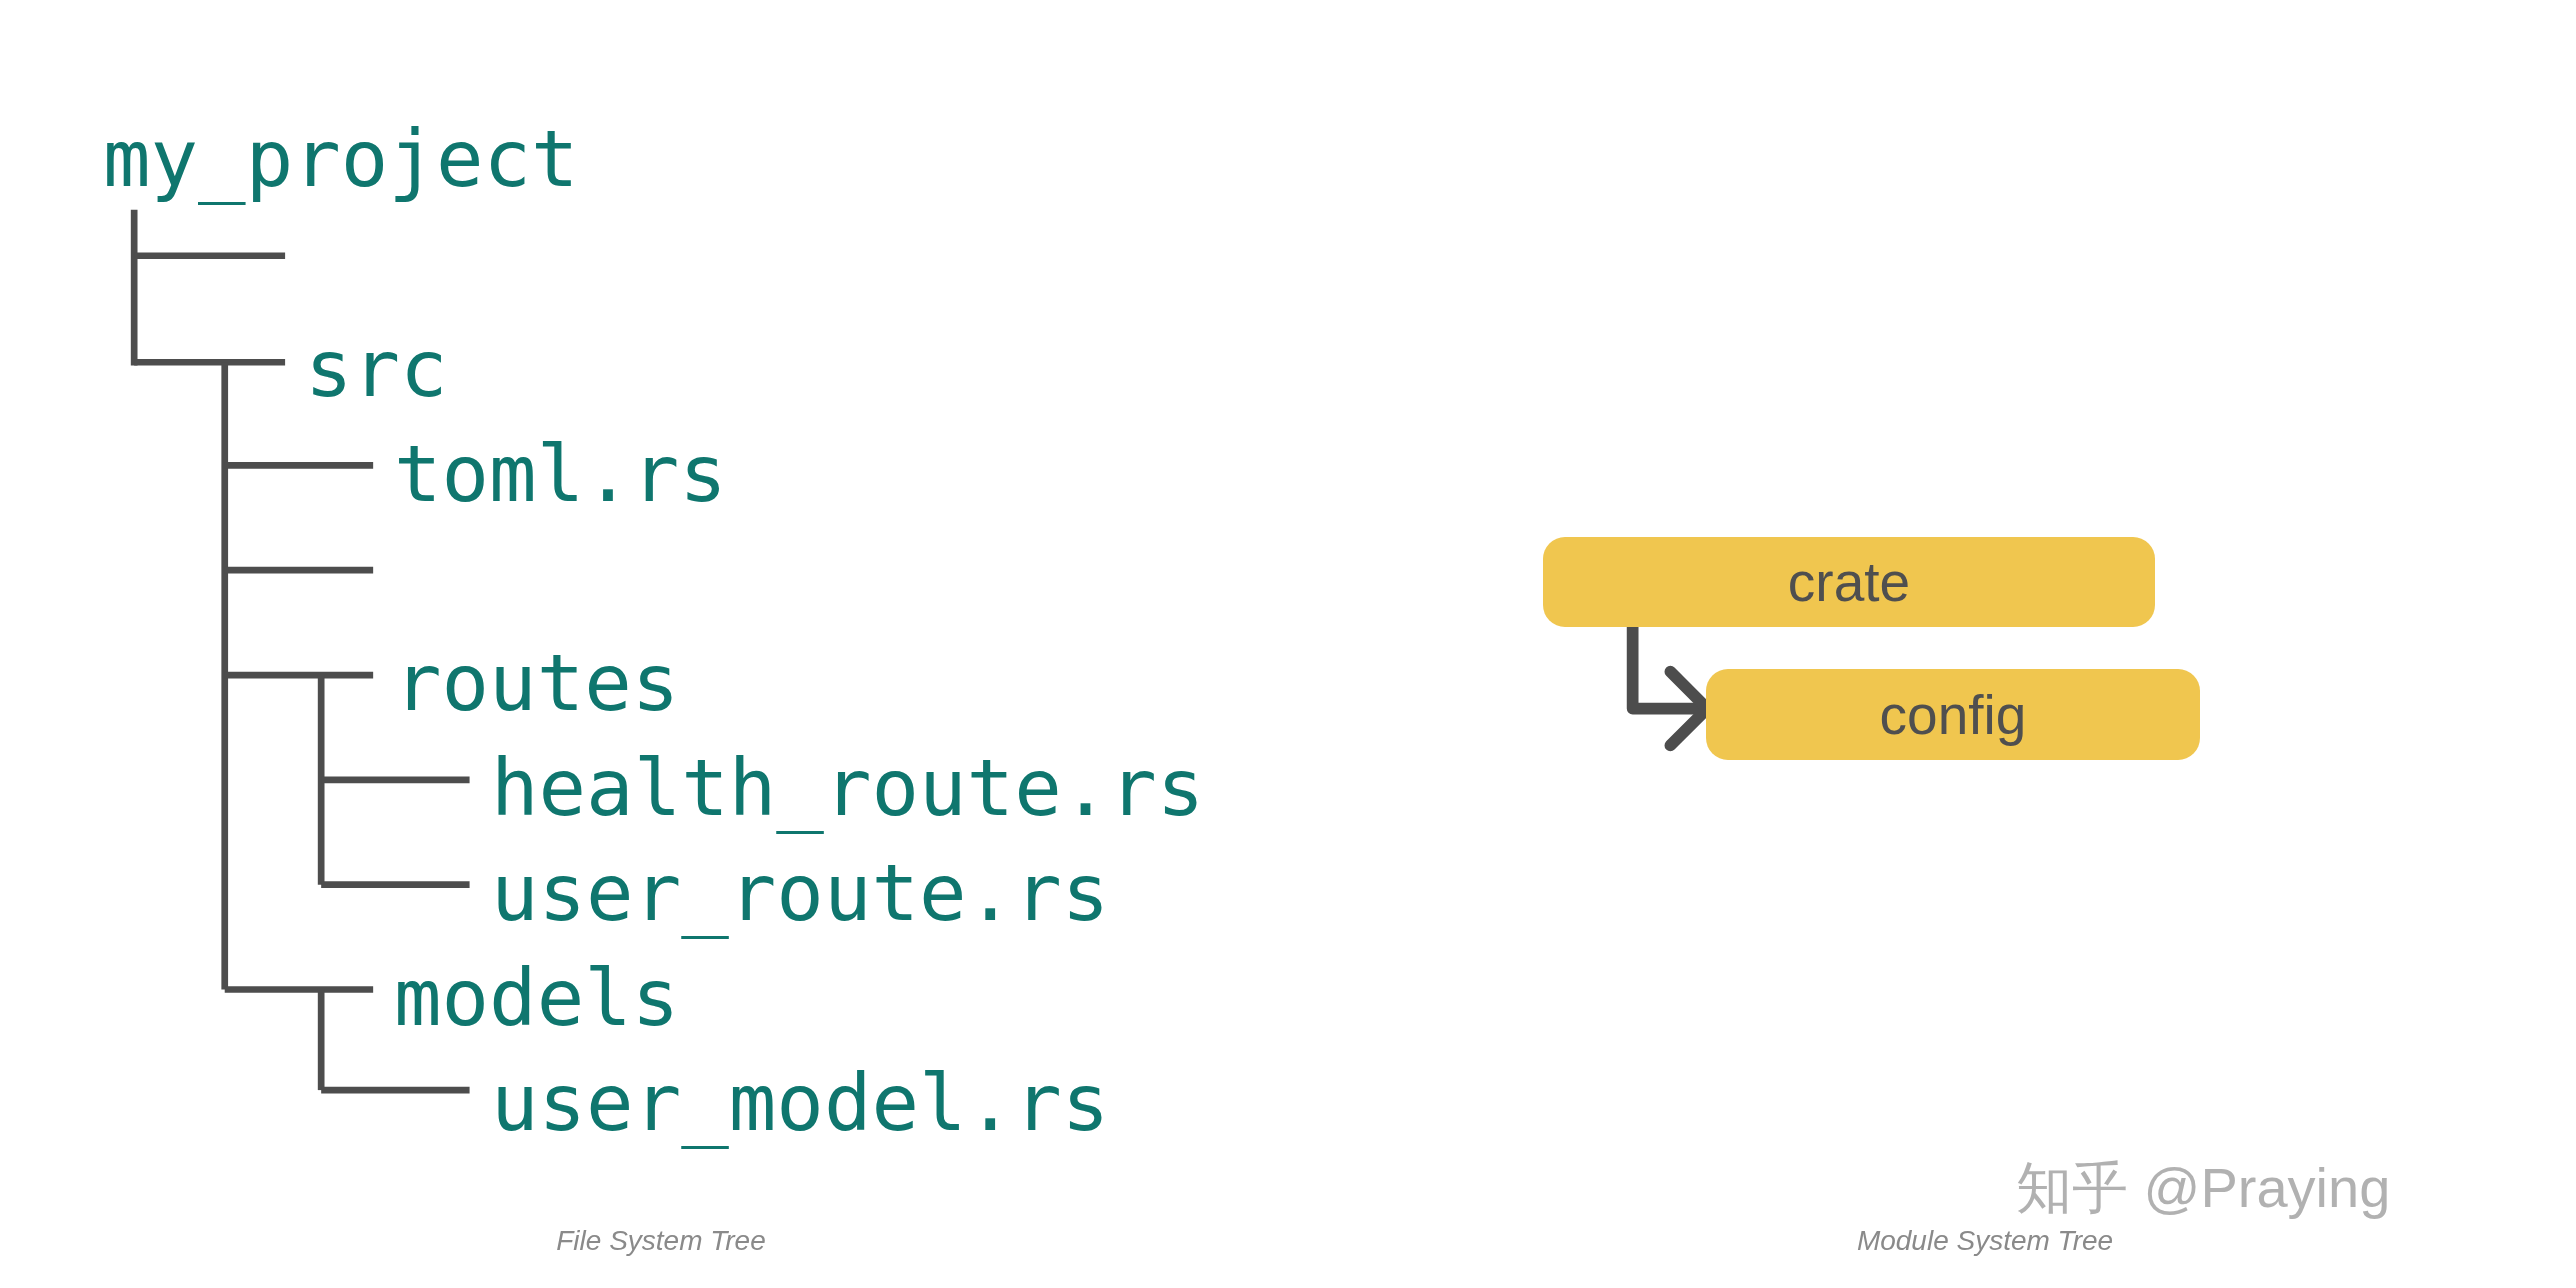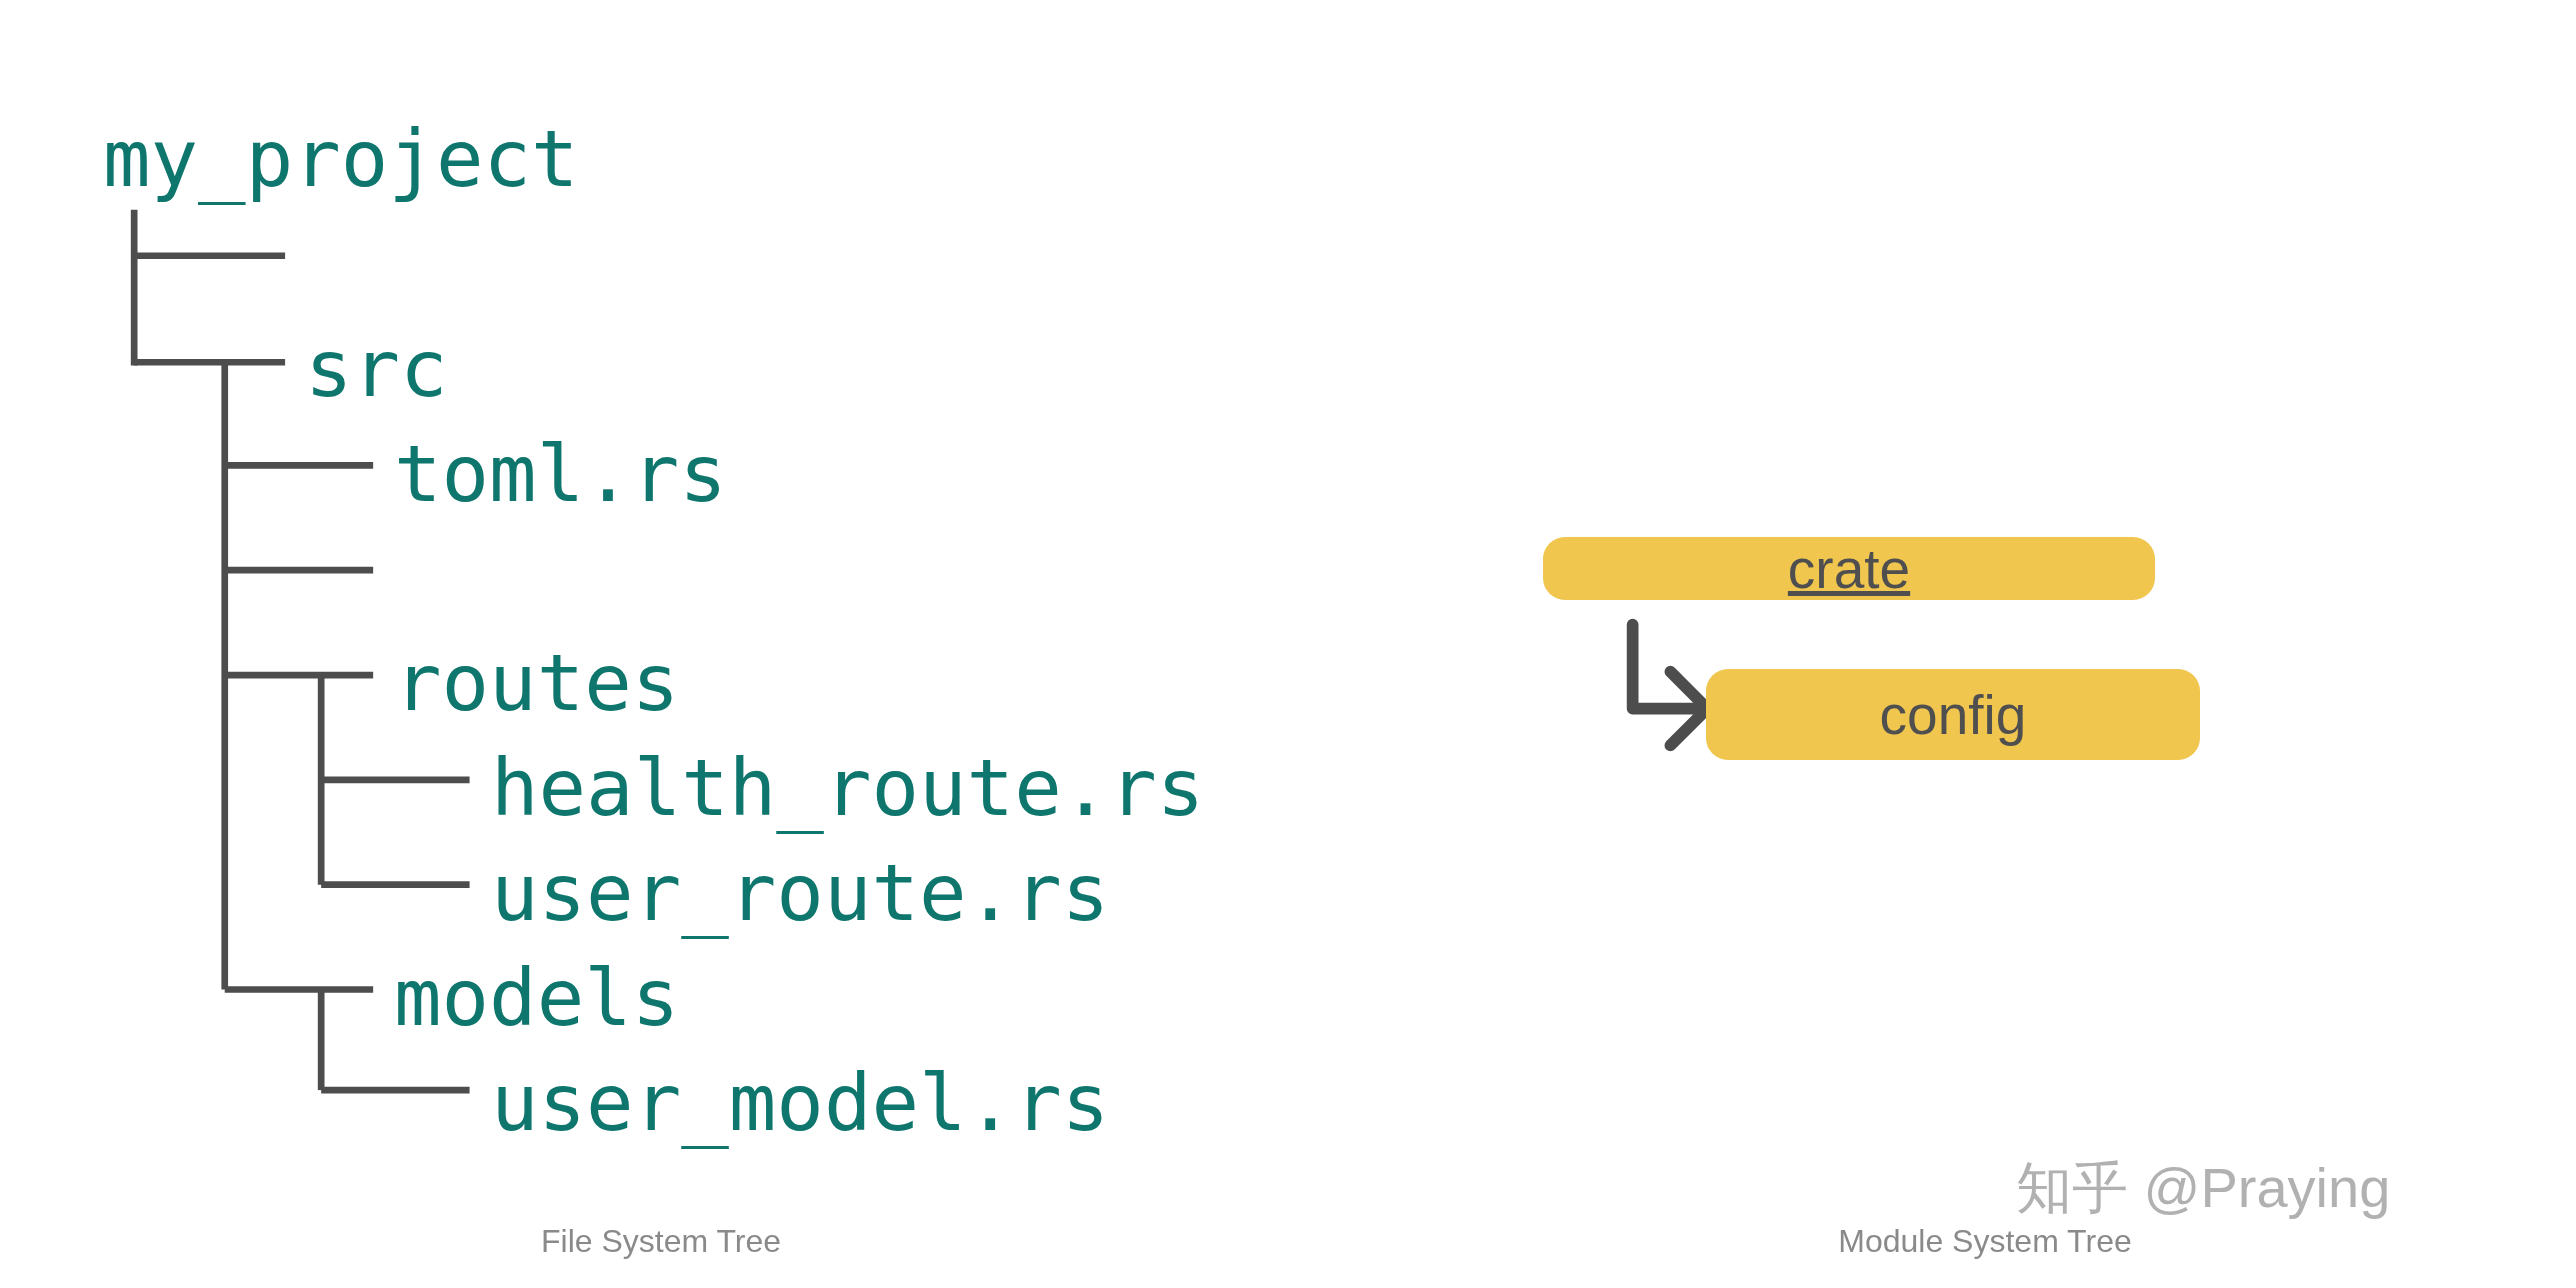--- a/index.html
+++ b/index.html
@@ -35,29 +35,30 @@
     position: absolute;
     border-radius: 22px;
     background: #F0C64F;
     display: flex;
     align-items: center;
     justify-content: center;
     font-size: 55px;
     color: #4f4f4f;
     font-family: "Liberation Sans", sans-serif;
   }
-  .box-crate  { left: 1543px; top: 537px;  width: 612px; height: 63px; text-decoration: underline; }
+  .box-crate  { left: 1543px; top: 537px;  width: 612px; height: 90px; }
   .box-config { left: 1706px; top: 669px;  width: 494px; height: 91px; }
   
   .caption {
     position: absolute;
     transform: translate(-50%, -50%);
-    font-size: 32px;
+    font-size: 28px;
     color: #8a8a8a;
     white-space: nowrap;
+    font-style: italic;
   }
   .caption-file   { left: 661px;  top: 1241px; }
   .caption-module { left: 1945px; top: 1241px; margin-left: 40px; }
   
   .watermark {
     position: absolute;
     left: 2016px;
     top: 1189px;
     transform: translateY(-50%);
     font-size: 56px;

